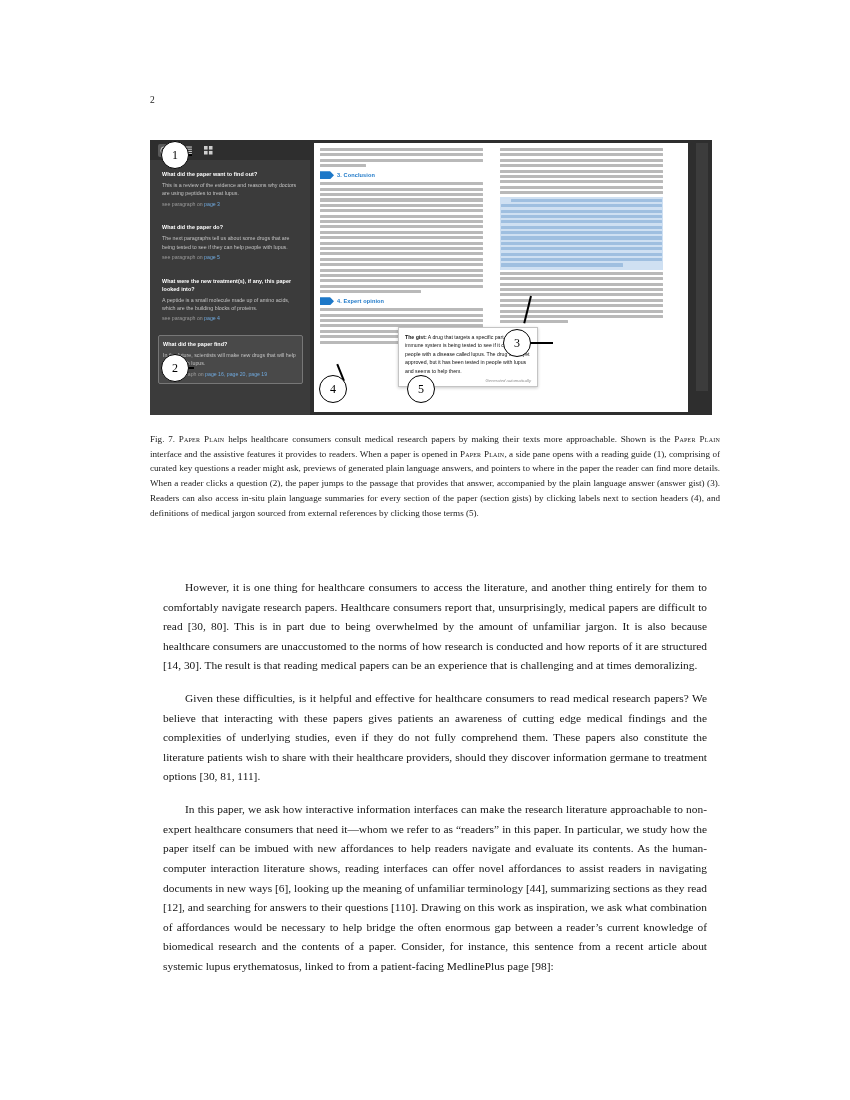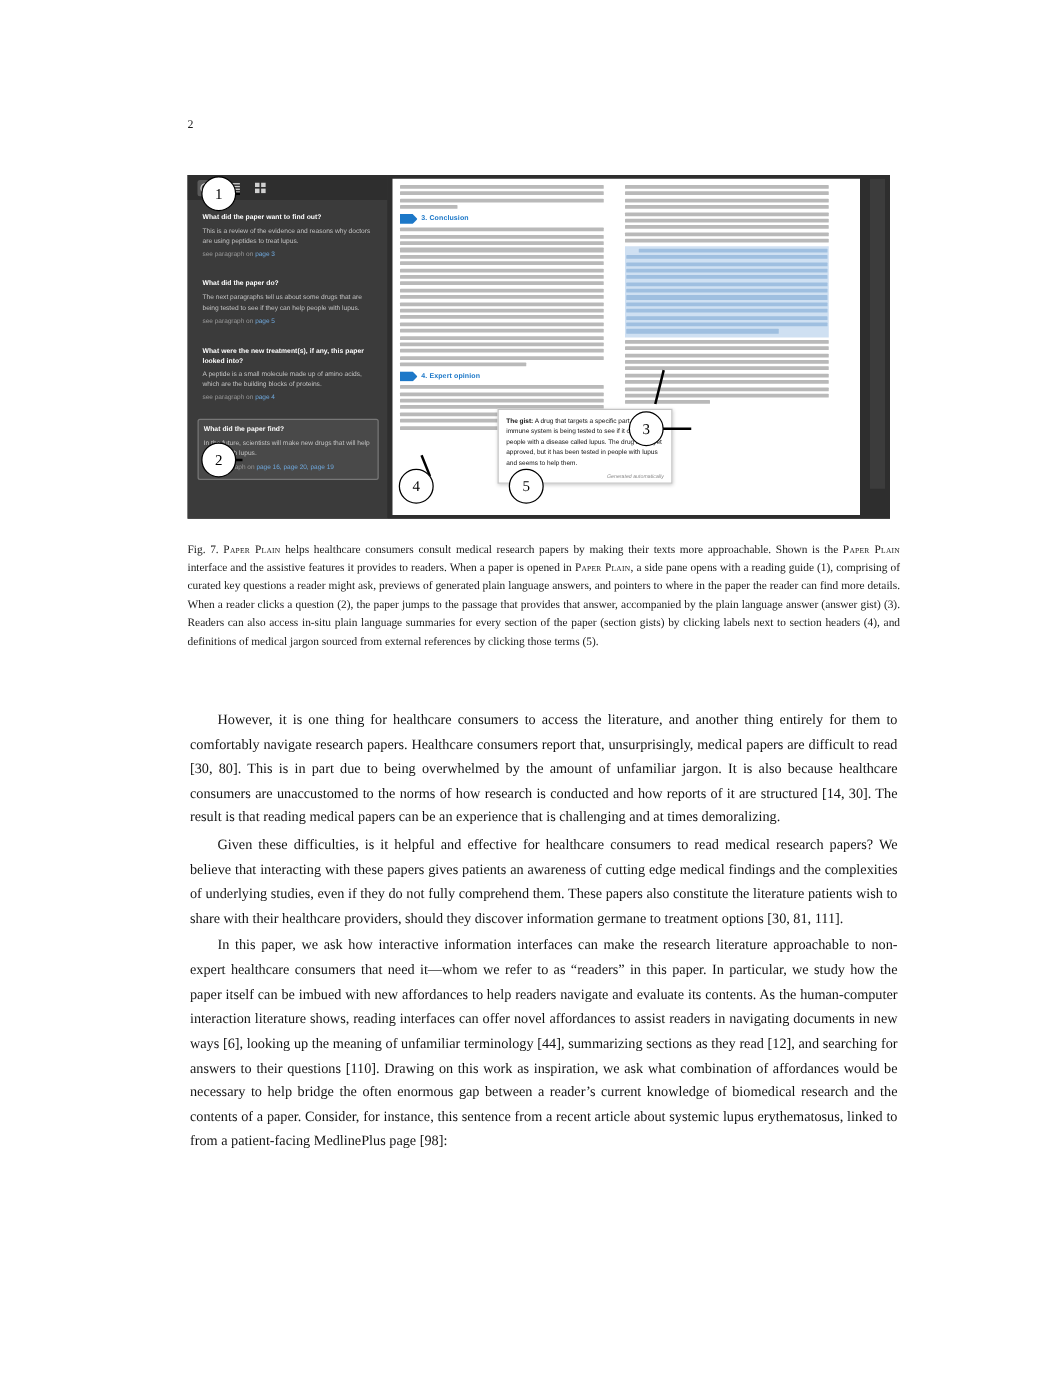--- a/index.html
+++ b/index.html
@@ -264,21 +264,21 @@
     position: absolute;
     left: 150px;
     top: 565px;
     width: 570px;
     font-size: 11.4px;
     line-height: 1.72;
     text-align: justify;
     color: #141414;
   }
   .body-text p {
-    margin: 2px;
+    margin: 13px;
     text-indent: 22px;
   }
 </style>
 </head>
 <body>
 
 <div class="page">
 
   <div class="page-number">2</div>
 

